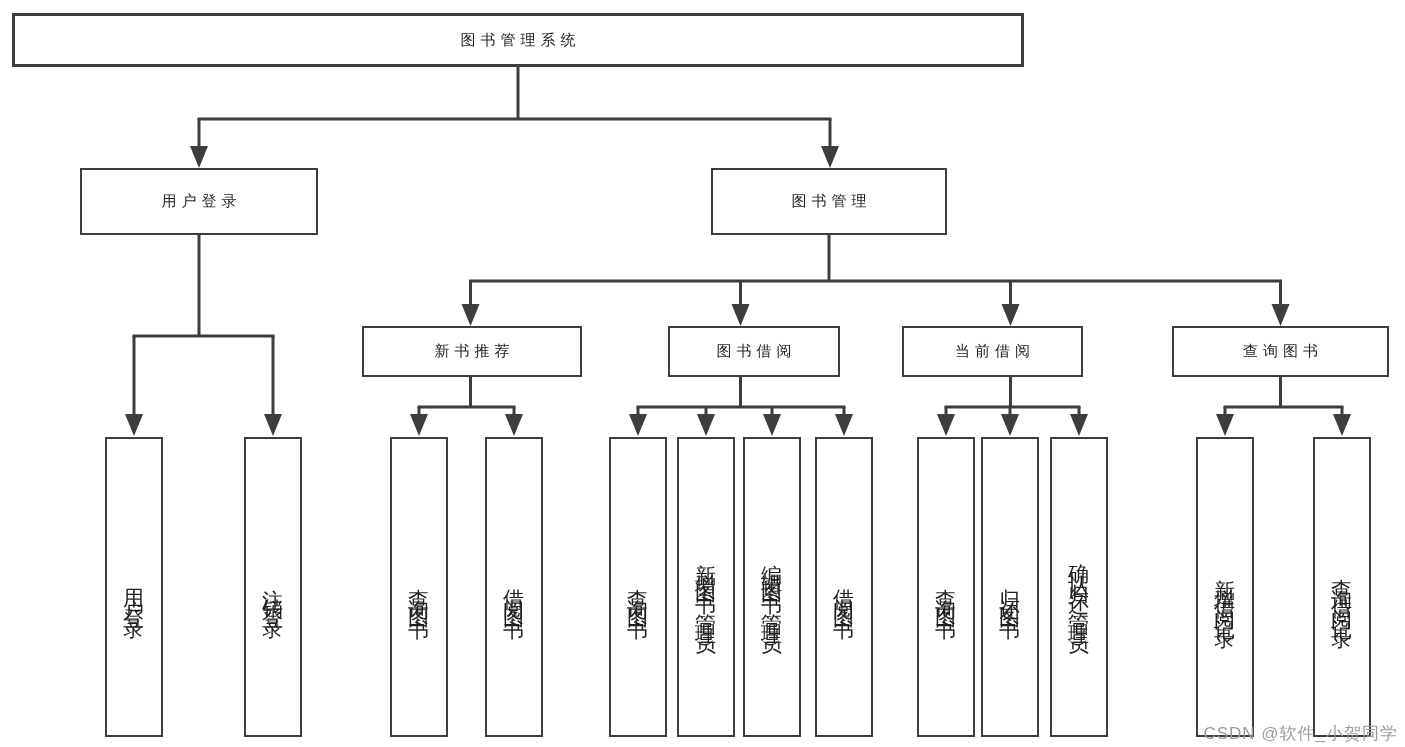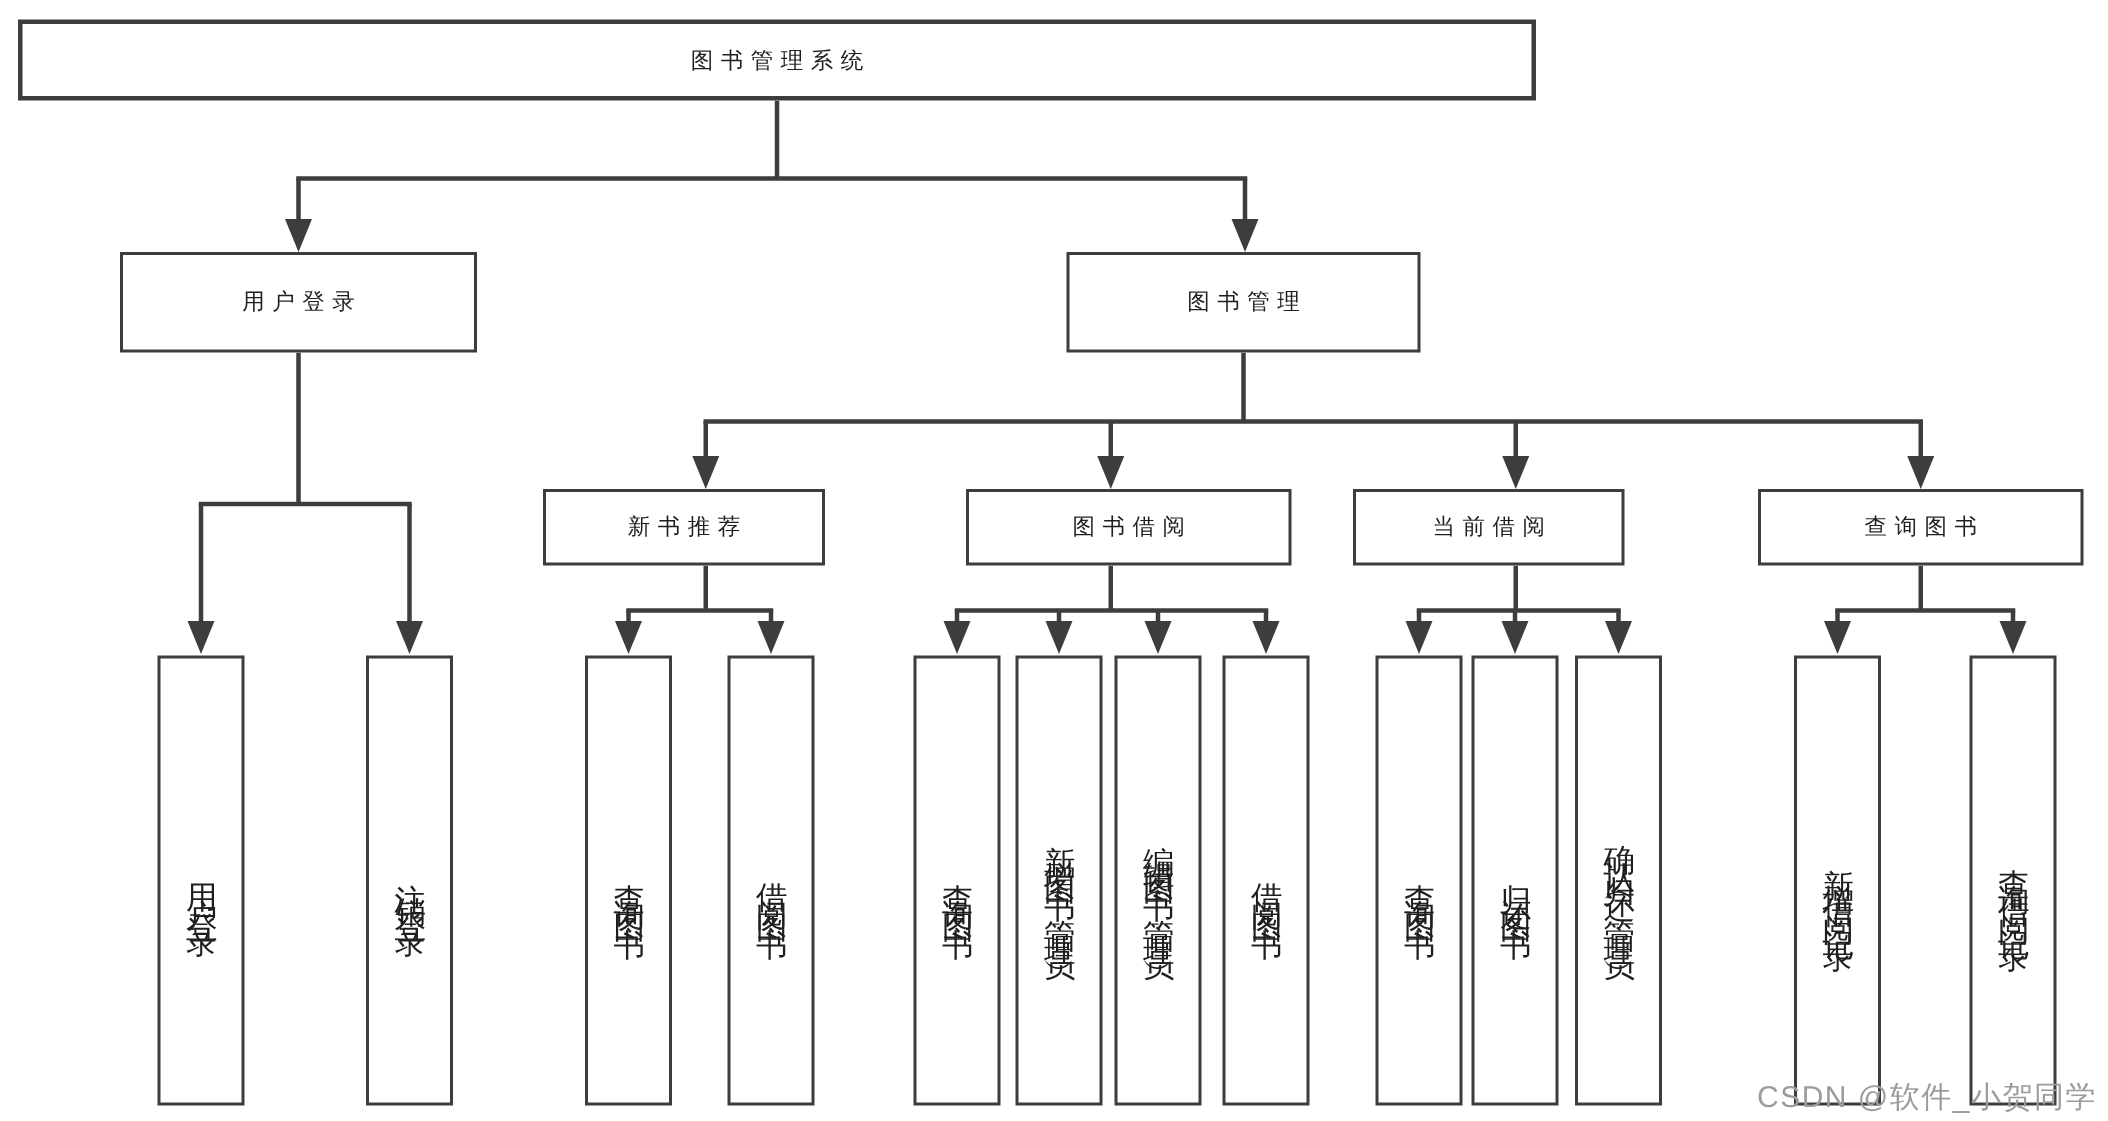--- a/index.html
+++ b/index.html
@@ -19,21 +19,21 @@
   .hbox{font-size:15px; letter-spacing:5px;}
   .hbox .label{white-space:nowrap; transform:translateX(2.5px);}
   .root{border-width:3px;}
   .vbox{font-size:21px;}
   .vbox .label{
     writing-mode:vertical-rl; text-orientation:mixed;
     letter-spacing:10px; line-height:1; transform:translateY(5px);
   }
   .watermark{
     position:absolute; right:7px; bottom:2px; z-index:2;
-    color:var(--wm); font-size:20px; letter-spacing:1px; white-space:nowrap;margin-top:12px;
+    color:var(--wm); font-size:17px; letter-spacing:1px; white-space:nowrap;margin-top:12px;
   }
 </style>
 </head>
 <body>
 
 <div class="stage">
 
   <svg width="1405" height="747" viewBox="0 0 1405 747" aria-hidden="true">
     <g stroke="#3d3d3d" stroke-width="3" fill="none">
 
@@ -104,24 +104,24 @@
     <span class="label">图书管理系统</span>
   </div>
 
   <div class="hbox" style="left:80px;top:168px;width:238px;height:67px">
     <span class="label">用户登录</span>
   </div>
   <div class="hbox" style="left:711px;top:168px;width:236px;height:67px">
     <span class="label">图书管理</span>
   </div>
 
-  <div class="hbox" style="left:362px;top:326px;width:188px;height:51px">
+  <div class="hbox" style="left:362px;top:326px;width:220px;height:51px">
     <span class="label">新书推荐</span>
   </div>
-  <div class="hbox" style="left:644px;top:326px;width:217px;height:51px">
+  <div class="hbox" style="left:668px;top:326px;width:172px;height:51px">
     <span class="label">图书借阅</span>
   </div>
   <div class="hbox" style="left:902px;top:326px;width:181px;height:51px">
     <span class="label">当前借阅</span>
   </div>
   <div class="hbox" style="left:1172px;top:326px;width:217px;height:51px">
     <span class="label">查询图书</span>
   </div>
 
   <div class="vbox" style="left:105px;top:437px;width:58px;height:300px">

